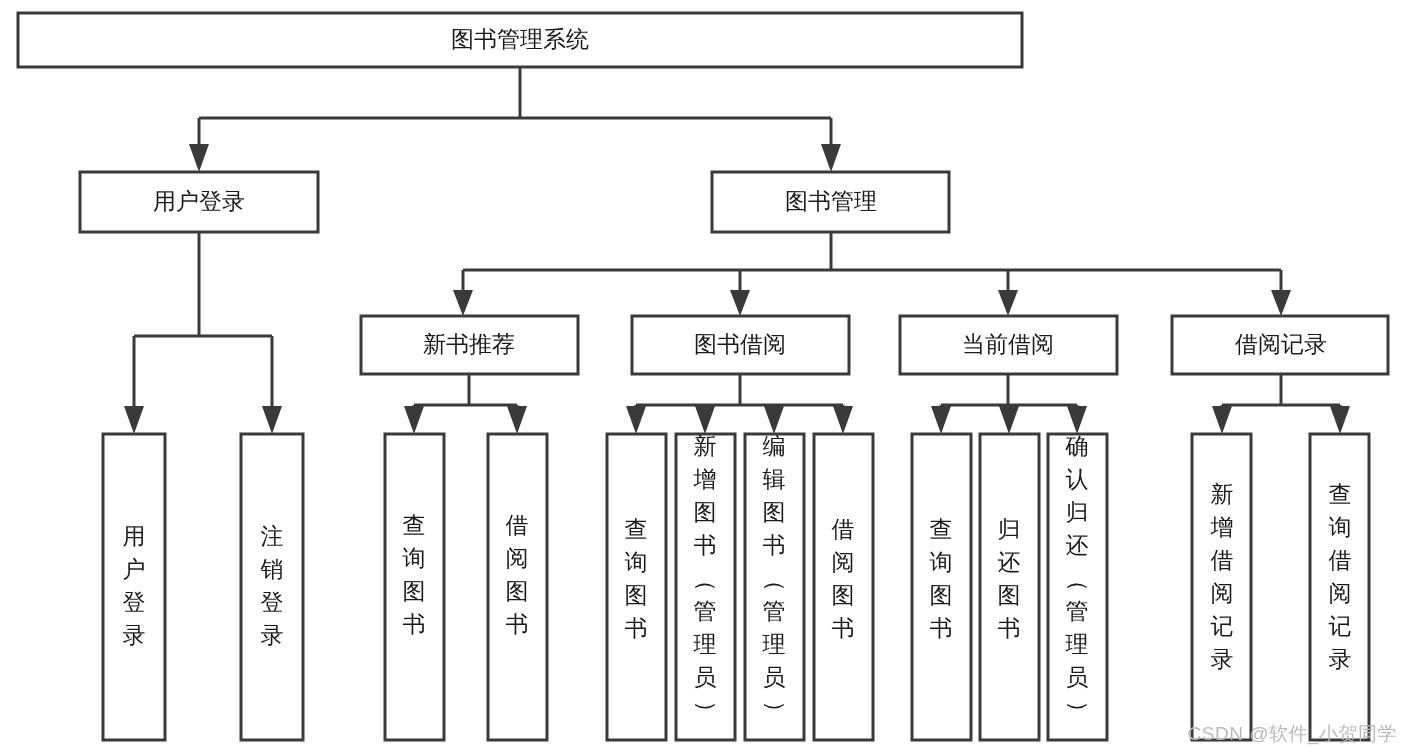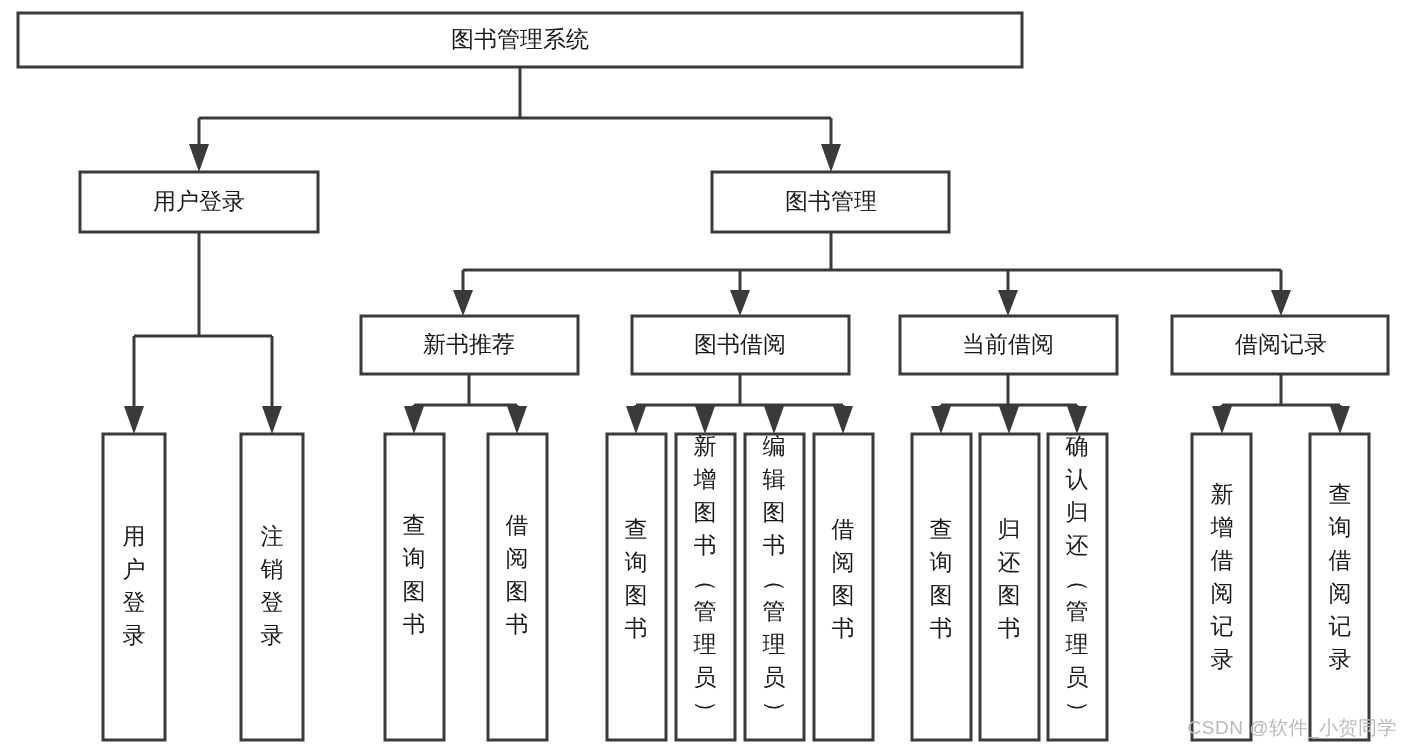--- a/index.html
+++ b/index.html
@@ -52,21 +52,21 @@
   .node-label-v-char {
     font-family: "Liberation Sans", "DejaVu Sans", sans-serif;
     font-size: 23px;
     fill: #1a1a1a;
     text-anchor: middle;
     dominant-baseline: middle;
   }
   .watermark-text {
     position: absolute;
     right: 8px;
-    bottom: 6px;
+    bottom: 0;
     font-family: "Liberation Sans", "DejaVu Sans", sans-serif;
     font-size: 19px;
     color: #b9b9b9;
     letter-spacing: 0.5px;
     user-select: none;
     pointer-events: none;
   }
 </style>
 </head>
 <body>

